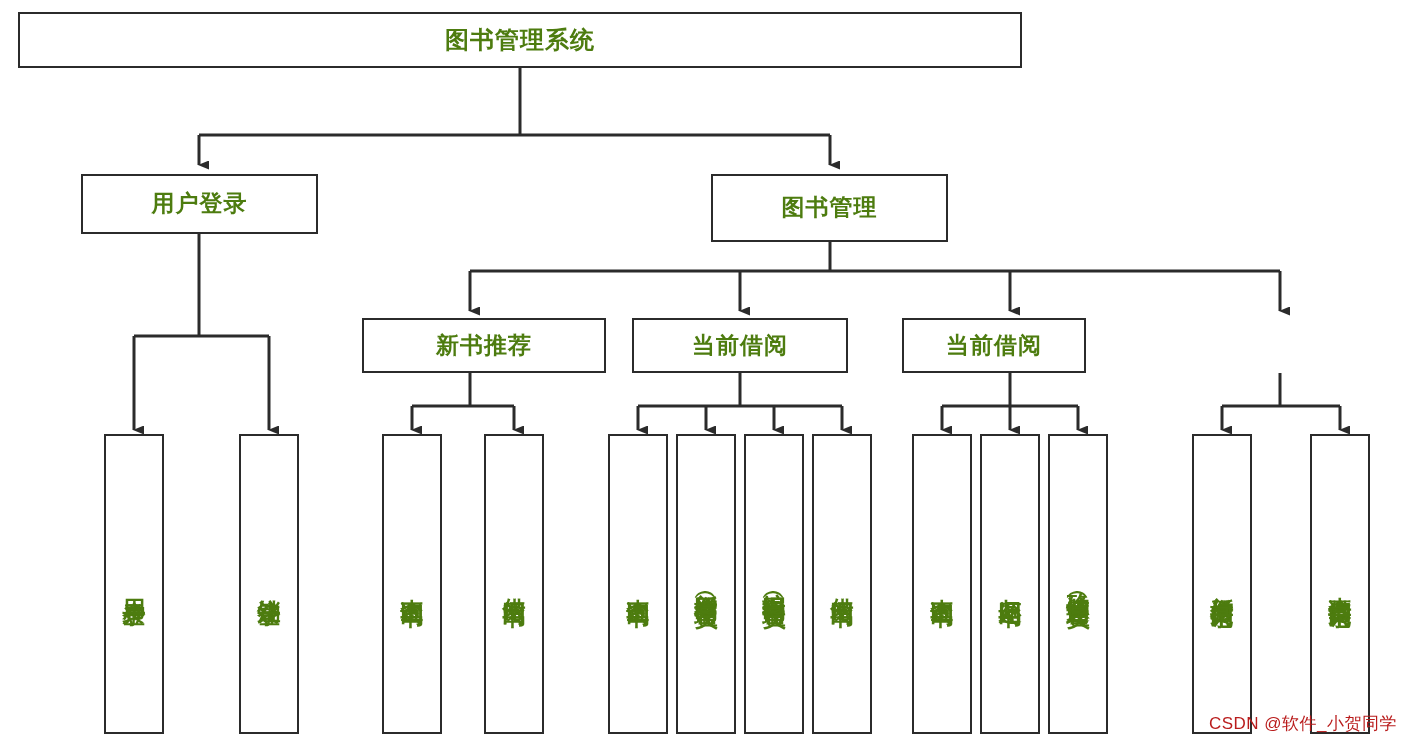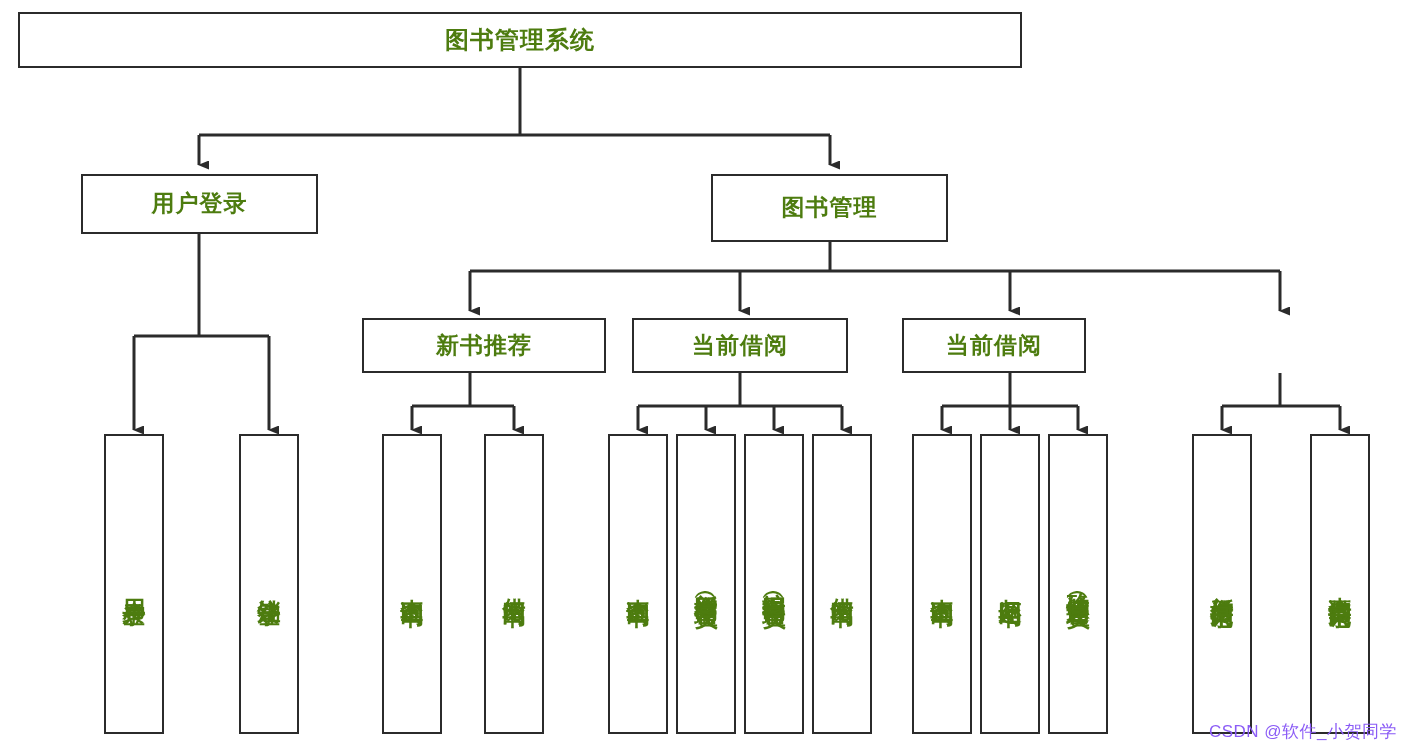--- a/index.html
+++ b/index.html
@@ -54,23 +54,23 @@
     text-orientation: upright;
     font-size: 23px;
     line-height: 1.18;
     letter-spacing: 2px;
     white-space: nowrap;
     text-align: center;
   }
   .watermark {
     position: absolute;
     right: 8px;
-    bottom: 4px;
+    bottom: 12px;
     font-size: 17px;
-    color: #8b5cf6;
+    color: #b91c1c;
     letter-spacing: 0.5px;
     white-space: nowrap;
   }
 </style>
 </head>
 <body>
 
 <div id="canvas">
 
   <svg class="connectors" viewBox="0 0 1405 747">

